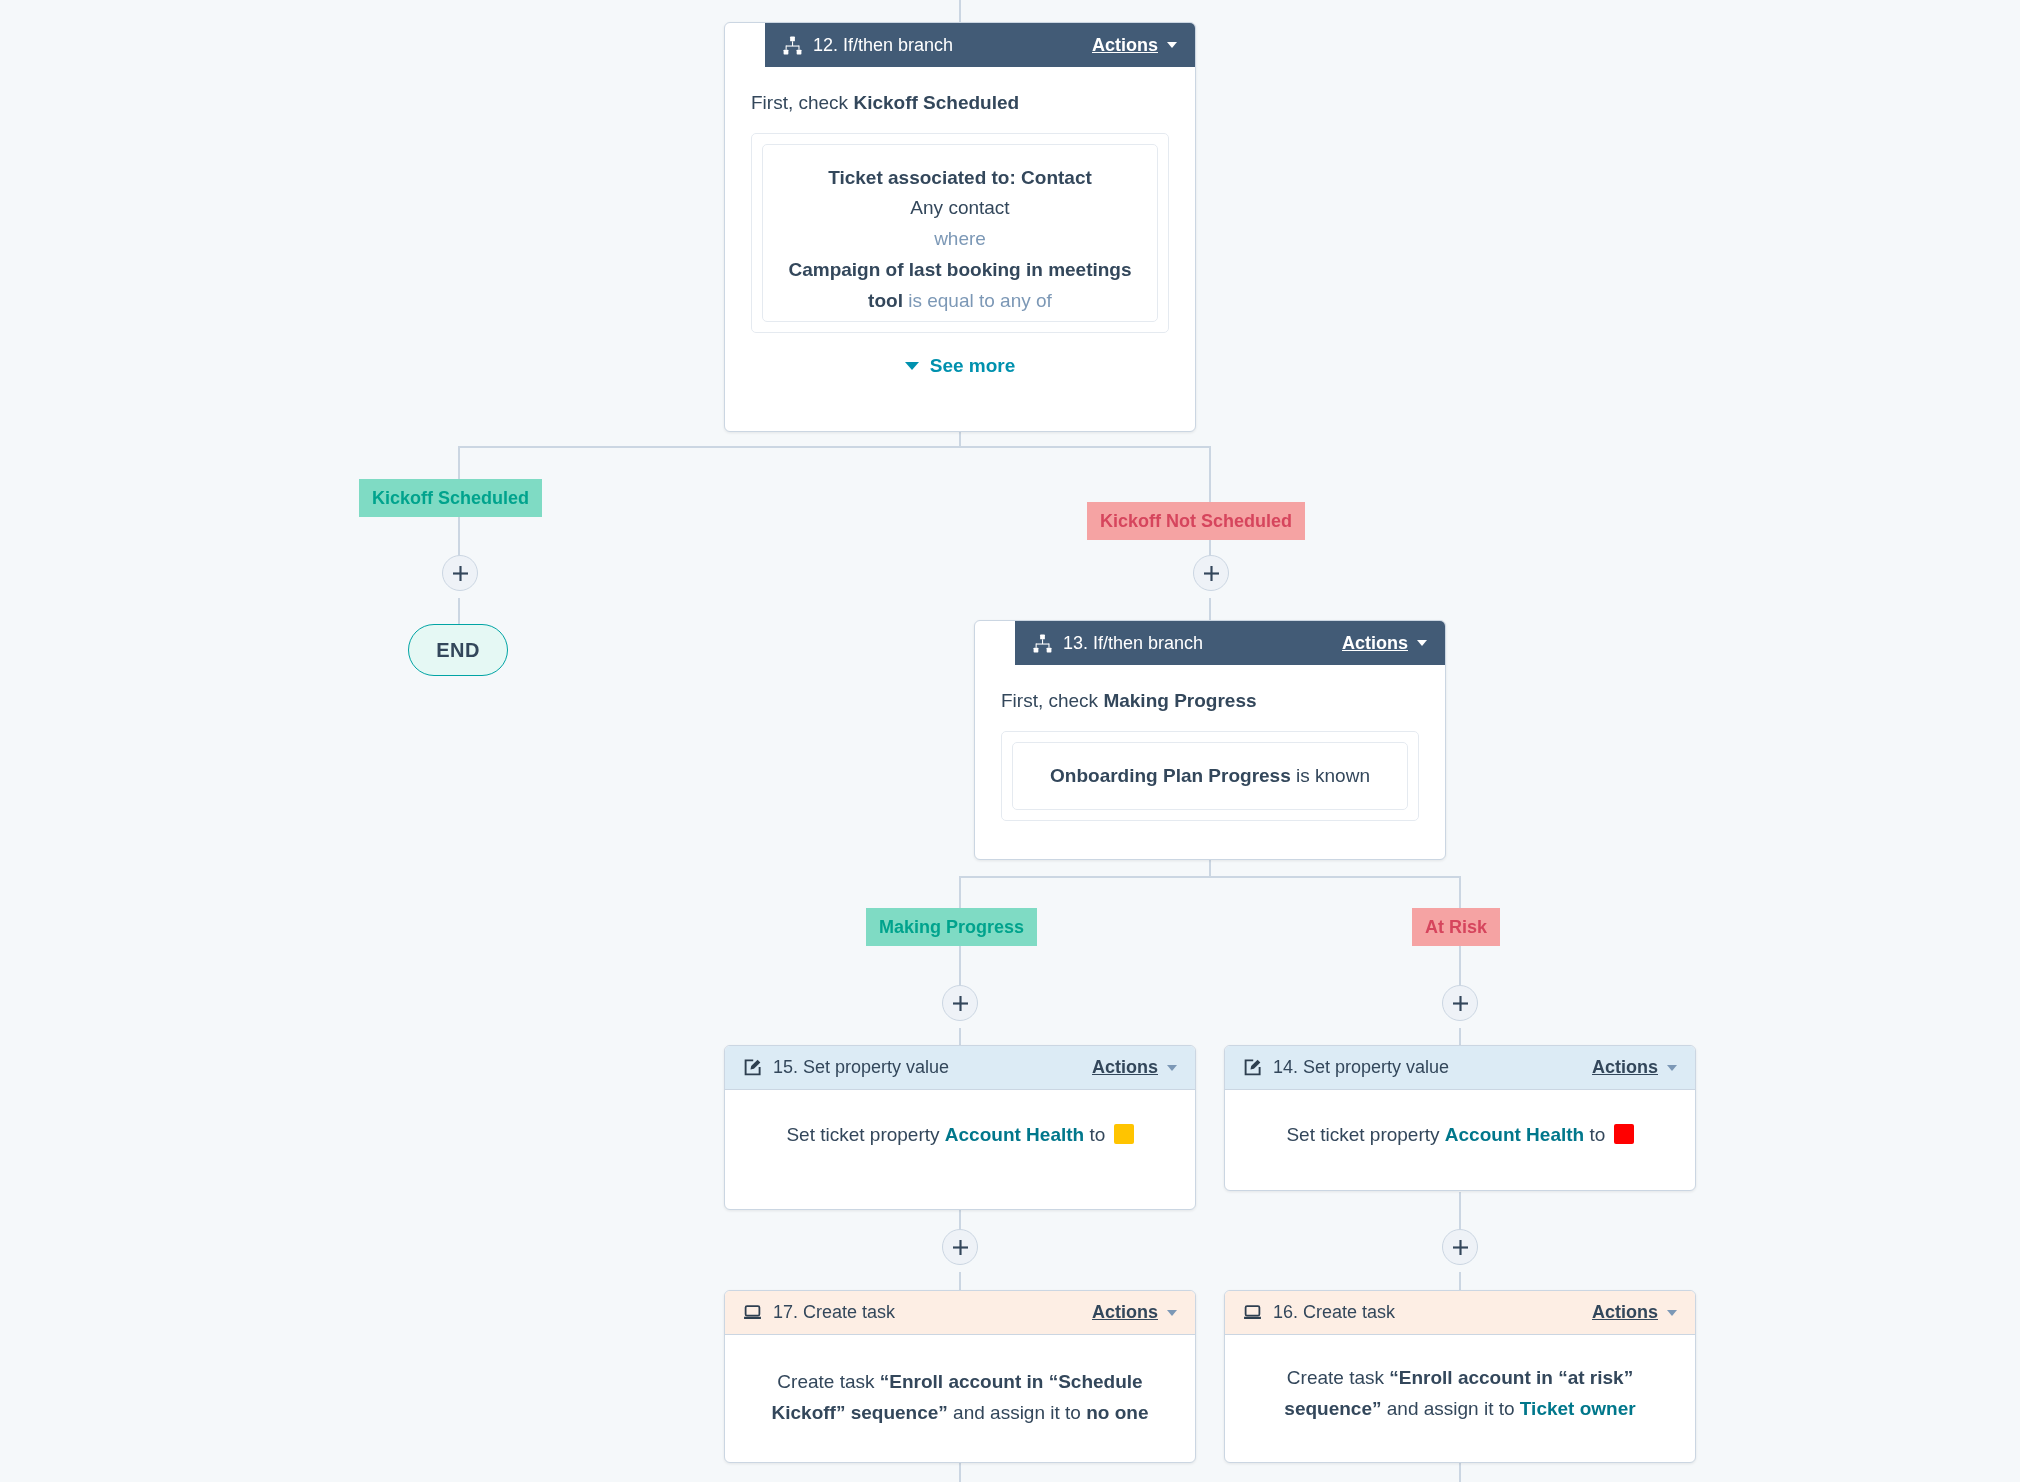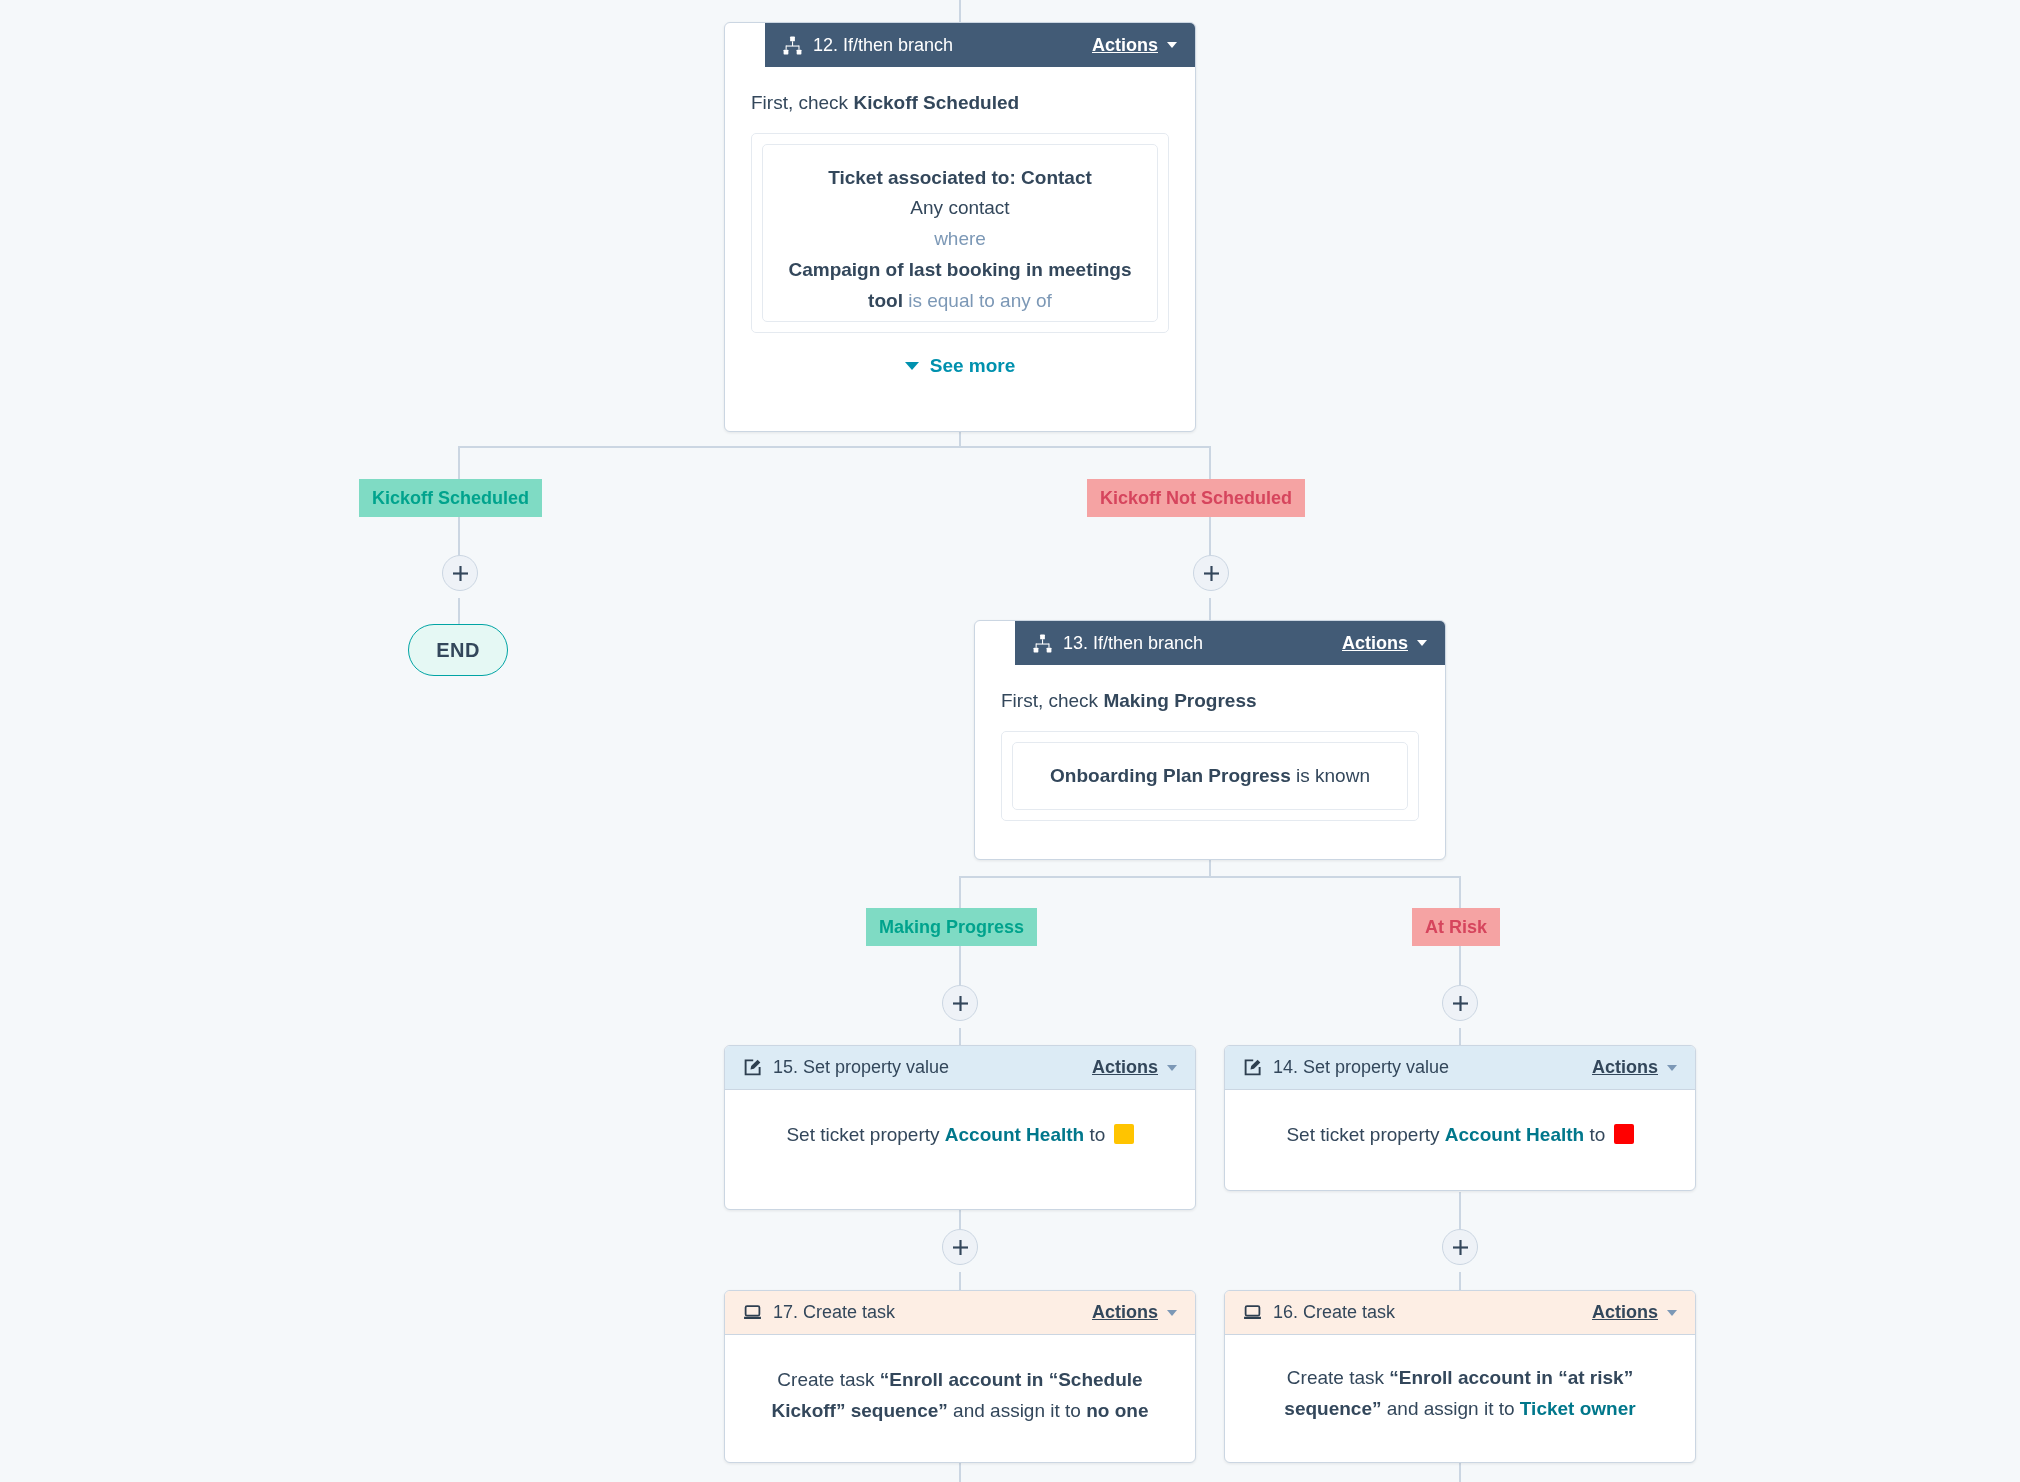--- a/index.html
+++ b/index.html
@@ -173,21 +173,21 @@
       <div class="seemore">
         <span class="chev"></span>
         <span>See more</span>
       </div>
     </div>
   </div>
 
   <div class="blabel pos" style="left:359px;top:479px;">
     <span>Kickoff Scheduled</span>
   </div>
-  <div class="blabel neg" style="left:1087px;top:479px;">
+  <div class="blabel neg" style="left:1087px;top:502px;">
     <span>Kickoff Not Scheduled</span>
   </div>
 
   <div class="plus" style="left:442px;top:555px;">
     <svg width="15" height="15" viewBox="0 0 14 14" aria-hidden="true">
       <rect x="6" y="0" width="2" height="14" fill="#33475b"></rect>
       <rect x="0" y="6" width="14" height="2" fill="#33475b"></rect>
     </svg>
   </div>
   <div class="plus" style="left:1193px;top:555px;">
@@ -308,21 +308,21 @@
           <rect x="2.2" y="2.6" width="11.6" height="8" rx="1.2"></rect>
           <path d="M0.9 12.6h14.2" stroke-width="1.9"></path>
         </svg>
       </span>
       <span class="htitle">17. Create task</span>
       <span class="actions">
         <span class="alabel">Actions</span>
         <span class="caret" style="color:#7c98b6;"></span>
       </span>
     </div>
-    <div class="card-body" style="padding:23px 34px;margin-top:7px;">
+    <div class="card-body" style="padding:32px 34px;">
       <div class="stmt"><span>Create task </span><b>“Enroll account in “Schedule Kickoff” sequence”</b><span> and assign it to </span><b>no one</b></div>
     </div>
   </div>
 
   <div class="card" style="left:1224px;top:1290px;width:472px;height:173px;">
     <div class="card-head head-task">
       <span class="hicon">
         <svg width="19" height="19" viewBox="0 0 16 16" fill="none" stroke="#2e3f50" stroke-width="1.5" aria-hidden="true">
           <rect x="2.2" y="2.6" width="11.6" height="8" rx="1.2"></rect>
           <path d="M0.9 12.6h14.2" stroke-width="1.9"></path>

